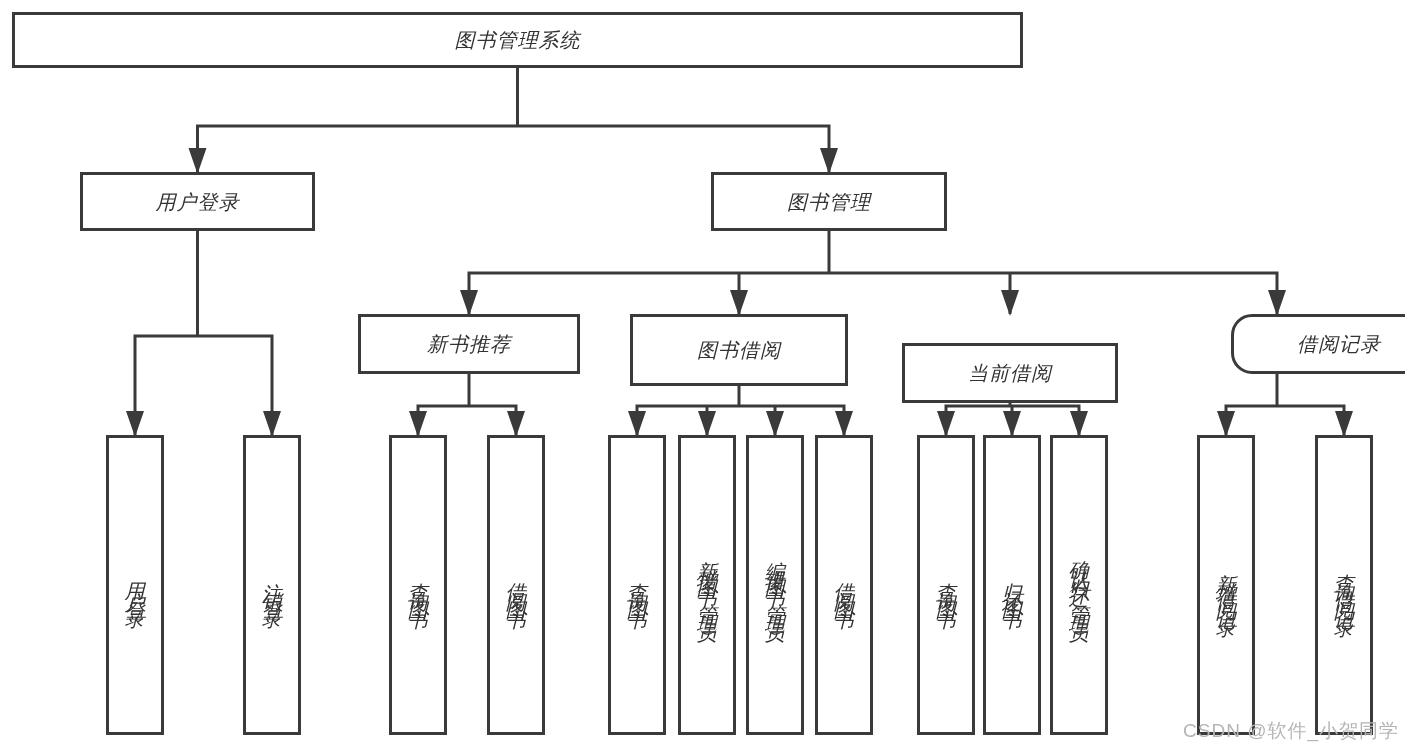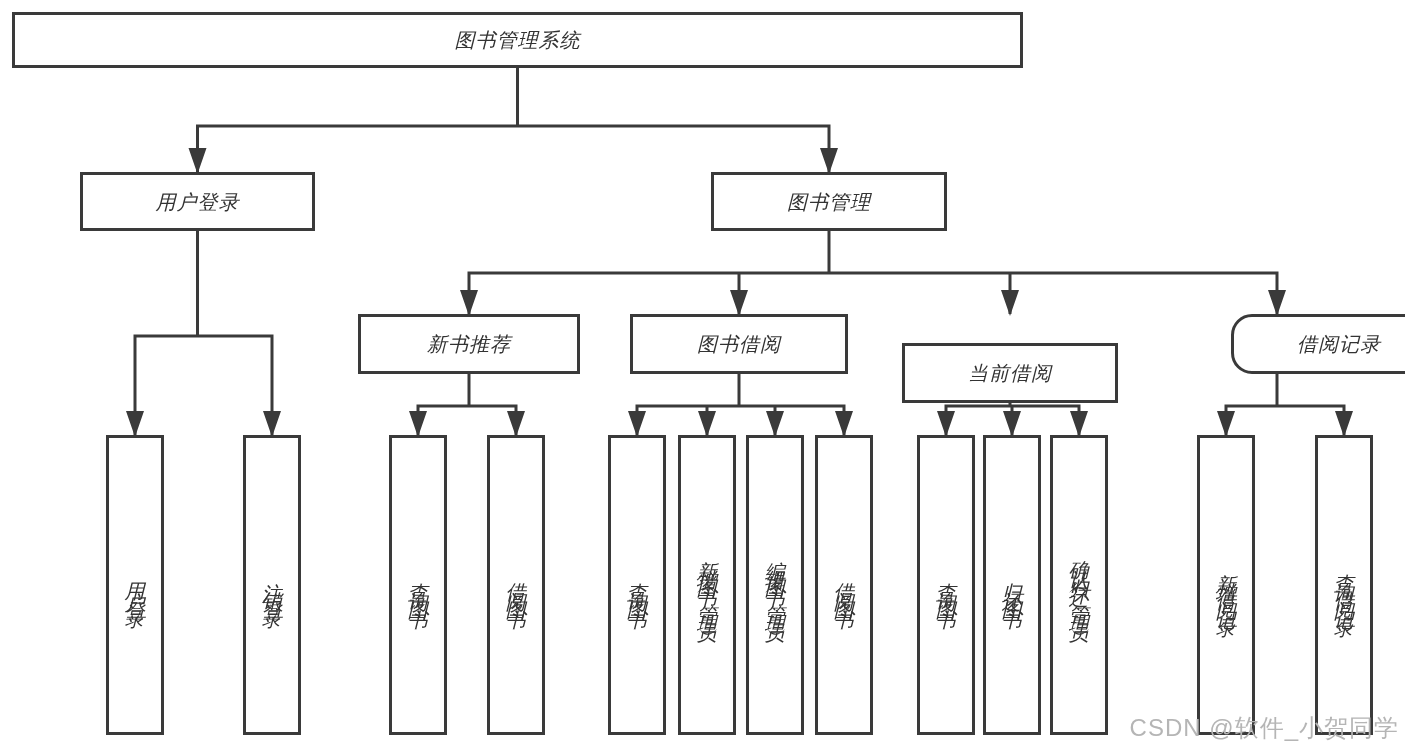--- a/index.html
+++ b/index.html
@@ -44,21 +44,21 @@
     text-orientation: mixed;
     letter-spacing: 9px;
     font-size: 20px;
     line-height: 1;
     color: #333333;
   }
   .watermark {
     position: absolute;
     right: 6px;
     bottom: 3px;
-    font-size: 24px;
+    font-size: 19px;
     color: #b5b5b5;
     letter-spacing: 1px;
     white-space: nowrap;
     z-index: 10;
   }
 </style>
 </head>
 <body>
 
 <div class="canvas">
@@ -103,21 +103,21 @@
              M1217 411 L1235 411 L1226 437 Z
              M1335 411 L1353 411 L1344 437 Z" fill="#3a3a3a" stroke="none"></path>
   </svg>
 
   <div class="box h" style="left:12px; top:12px; width:1011px; height:56px;">图书管理系统</div>
 
   <div class="box h" style="left:80px; top:172px; width:235px; height:59px;">用户登录</div>
   <div class="box h" style="left:358px; top:314px; width:222px; height:60px;">新书推荐</div>
 
   <div class="box h" style="left:711px; top:172px; width:236px; height:59px;">图书管理</div>
-  <div class="box h" style="left:630px; top:314px; width:218px; height:60px;">图书借阅</div>
+  <div class="box h" style="left:630px; top:314px; width:218px; height:72px;">图书借阅</div>
   <div class="box h" style="left:902px; top:314px; width:216px; height:60px;margin-top:29px;">当前借阅</div>
   <div class="box h" style="left:1231px; top:314px; width:216px; height:60px;border-radius:21px;">借阅记录</div>
 
   <div class="box v" style="left:106px; top:435px; width:58px; height:300px;">
     <span class="vt">用户登录</span>
   </div>
   <div class="box v" style="left:243px; top:435px; width:58px; height:300px;">
     <span class="vt">注销登录</span>
   </div>
 

